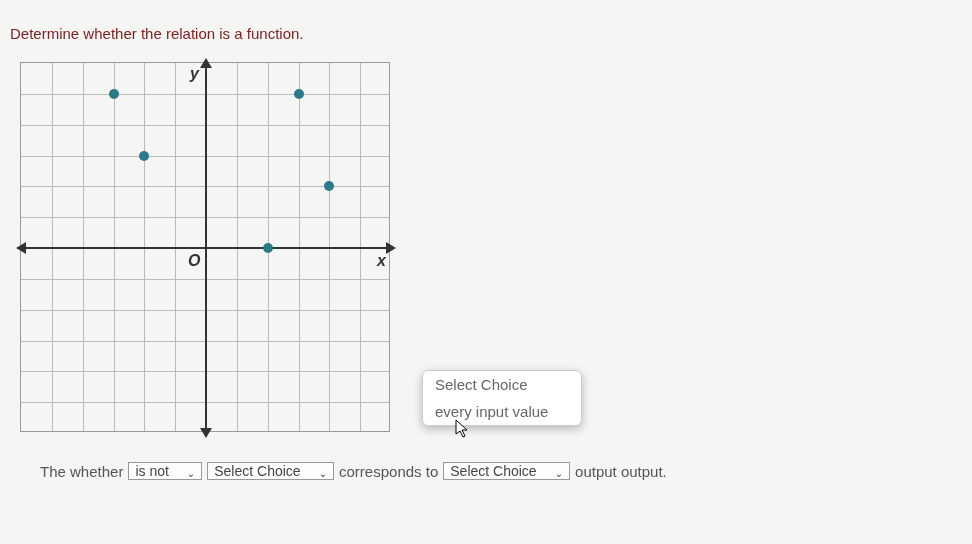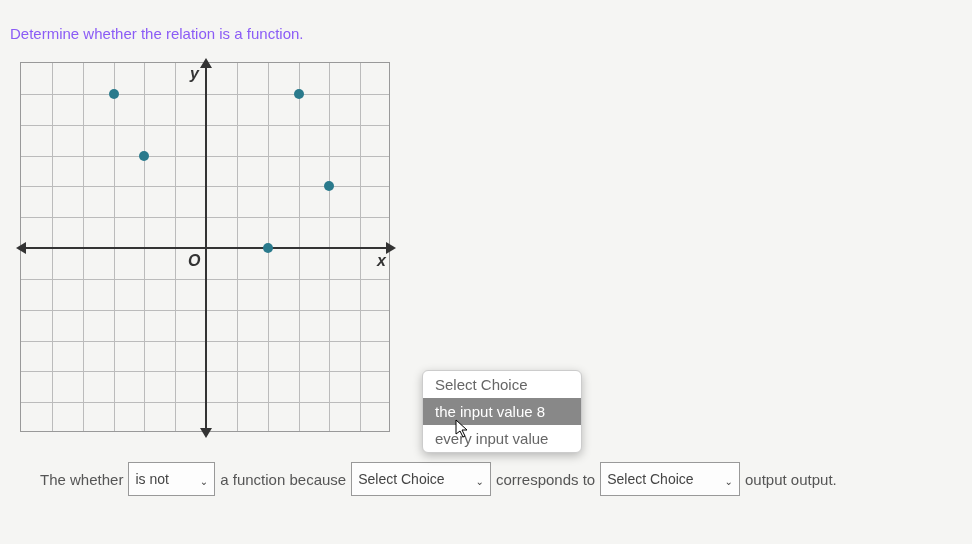--- a/index.html
+++ b/index.html
@@ -6,21 +6,21 @@
     body {
       font-family: Arial, sans-serif;
       background: #f5f5f3;
       padding: 25px 10px;
       width: 972px;
       height: 544px;
       color: #555;
     }
     .question {
       font-size: 15px;
-      color: #8b5cf6;
+      color: #7f1d1d;
       margin-bottom: 20px;
     }
     .graph-container {
       position: relative;
       width: 370px;
       height: 370px;
       margin-left: 10px;
     }
     .graph {
       position: relative;
@@ -78,24 +78,24 @@
       display: flex;
       align-items: center;
       gap: 5px;
       position: relative;
     }
     .select-box {
       display: inline-flex;
       align-items: flex-end;
       border: 1px solid #999;
       background: #fdfdfd;
-      padding: 8px 6px;
+      padding: 0 6px;
       font-size: 14px;
       color: #444;
-      gap: 31px;
+      gap: 18px;
     }
     .select-box .chevron {
       font-size: 10px;
       color: #444;
     }
     .dropdown {
       position: absolute;
       left: 412px;
       top: 345px;
       background: #fff;
@@ -166,31 +166,29 @@
         <div class="point" style="left: 92.5px; top: 30.8333px;"></div>
         <div class="point" style="left: 123.333px; top: 92.5px;"></div>
         <div class="point" style="left: 246.667px; top: 185px;"></div>
         <div class="point" style="left: 277.5px; top: 30.8333px;"></div>
         <div class="point" style="left: 308.333px; top: 123.333px;"></div>
       </div>
   </div>
 
   <div class="dropdown" id="dropdown">
       <div class="dropdown-item">Select Choice</div>
-      <div class="dropdown-item highlighted">the input value 8</div>
       <div class="dropdown-item">every input value</div>
     </div>
 
   <div class="answer-row">
     <span>The whether</span>
     <span class="select-box">
       <span>is not</span>
       <span class="chevron">⌄</span>
     </span>
-    <span>a function because</span>
     <span class="select-box">
       <span>Select Choice</span>
       <span class="chevron">⌄</span>
     </span>
     <span>corresponds to</span>
     <span class="select-box">
       <span>Select Choice</span>
       <span class="chevron">⌄</span>
     </span>
     <span>output output.</span>

